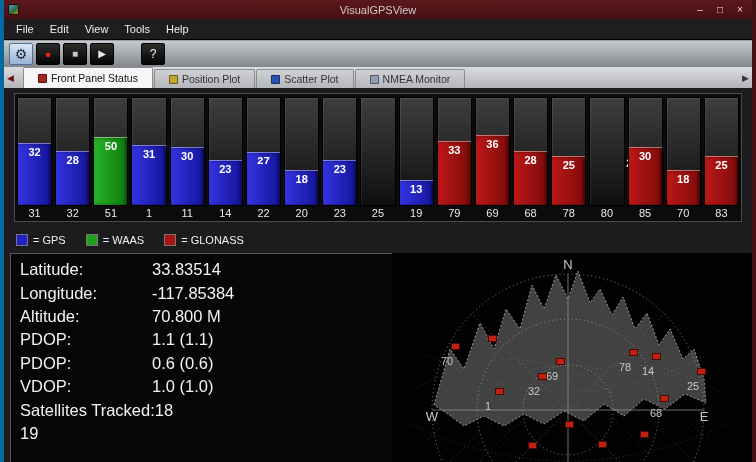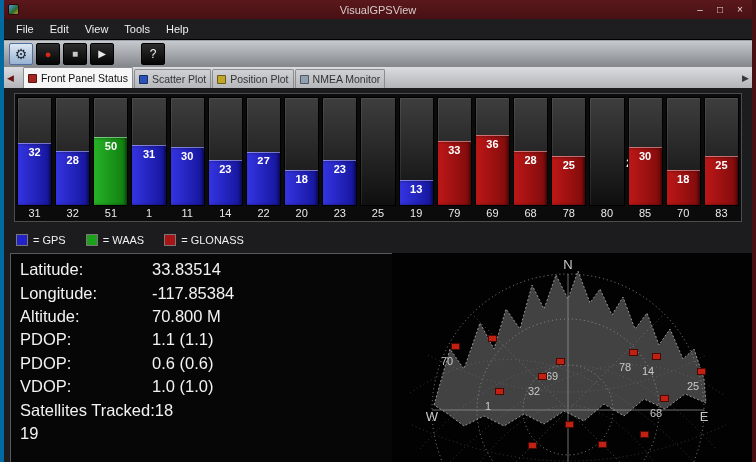--- a/index.html
+++ b/index.html
@@ -31,21 +31,21 @@
   .tool-btn.dark { background:linear-gradient(#2c2c2c,#050505); border:1px solid #000; }
   .tool-btn.selected { background:linear-gradient(#dde8f4,#97b2d2); border:1px solid #4f6f9f; }
   .tool-btn .glyph { font-size:11px; line-height:1; }
 
   
   .tabbar { height:21px; background:linear-gradient(#dadcdf,#b2b4b8); display:flex; align-items:flex-end; }
   .tab-scroll { align-self:center; font-size:9px; padding:0 3px; }
   .tab-scroll.left { color:#6b1215; }
   .tab-scroll.right { color:#35353a; margin-left:auto; }
   .tab-strip { display:flex; align-items:flex-end; margin-left:6px; }
-  .tab { height:19px; display:flex; align-items:center; gap:4px; padding:0 4px; font-size:10.5px; color:#333;
+  .tab { height:19px; display:flex; align-items:center; gap:4px; padding:0 14px; font-size:10.5px; color:#333;
          background:linear-gradient(#cfd1d4,#b5b7ba); border:1px solid #8a8c8f; border-bottom:none;
          border-radius:2px 2px 0 0; margin-right:1px; white-space:nowrap; }
   .tab.active { background:#f6f6f6; color:#101010; height:21px; }
   .tab-icon { width:9px; height:9px; border:1px solid rgba(0,0,0,.45); border-radius:1px; }
 
   
   .main { position:relative; height:374px; background:#1c1c1e; }
 
   
   .chart-panel { position:absolute; left:10px; top:5px; width:728px; height:129px;
@@ -128,26 +128,26 @@
     </div>
 
   <div class="tabbar">
     <span class="tab-scroll left">◀</span>
     <div class="tab-strip">
         <div class="tab active">
           <span class="tab-icon" style="background: rgb(164, 37, 32);"></span>
           <span>Front Panel Status</span>
         </div>
         <div class="tab">
+          <span class="tab-icon" style="background: rgb(194, 166, 42);"></span>
+          <span>Position Plot</span>
+        </div>
+        <div class="tab">
           <span class="tab-icon" style="background: rgb(42, 82, 184);"></span>
           <span>Scatter Plot</span>
-        </div>
-        <div class="tab">
-          <span class="tab-icon" style="background: rgb(194, 166, 42);"></span>
-          <span>Position Plot</span>
         </div>
         <div class="tab">
           <span class="tab-icon" style="background: rgb(144, 160, 176);"></span>
           <span>NMEA Monitor</span>
         </div>
       </div>
     <span class="tab-scroll right">▶</span>
   </div>
 
   <div class="main">

